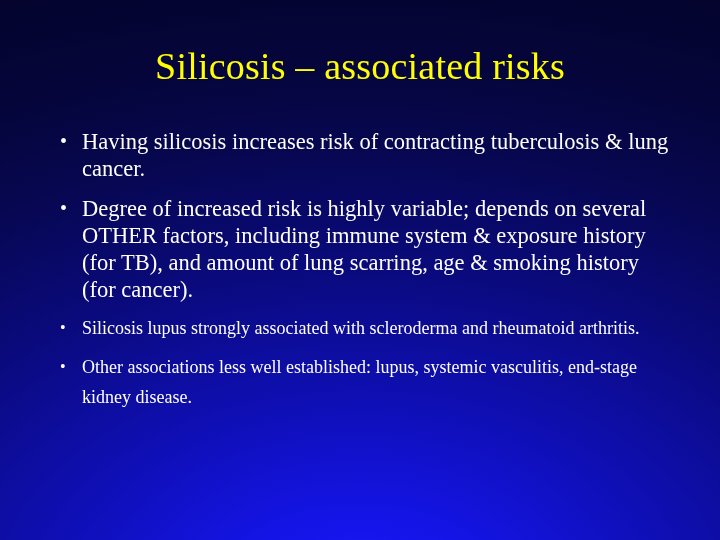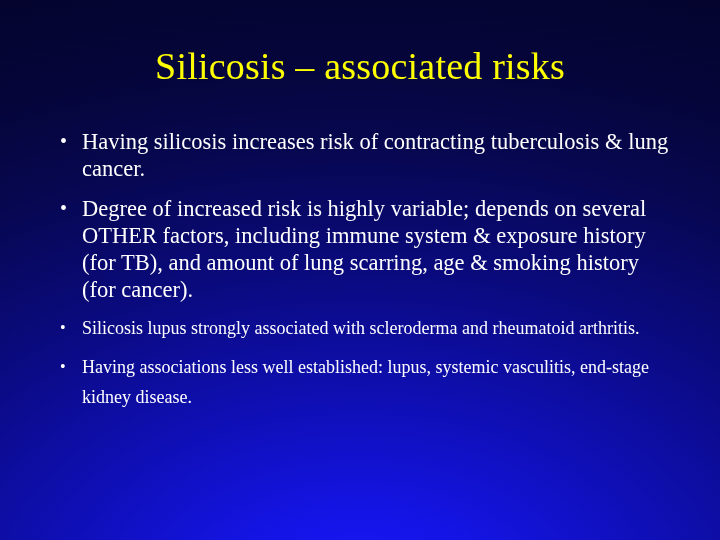--- a/index.html
+++ b/index.html
@@ -91,17 +91,17 @@
       <span class="bullet-text">Degree of increased risk is highly variable; depends on several OTHER factors, including immune system &amp; exposure history (for TB), and amount of lung scarring, age &amp; smoking history (for cancer).</span>
     </div>
 
     <div class="bullet-row lvl-small">
       <span class="bullet-mark">•</span>
       <span class="bullet-text">Silicosis lupus strongly associated with scleroderma and rheumatoid arthritis.</span>
     </div>
 
     <div class="bullet-row lvl-small-wide">
       <span class="bullet-mark">•</span>
-      <span class="bullet-text">Having associations less well established:  lupus, systemic vasculitis, end-stage kidney disease.</span>
+      <span class="bullet-text">Other associations less well established:  lupus, systemic vasculitis, end-stage kidney disease.</span>
     </div>
 
   </div>
 </div>
 
 </body></html>

